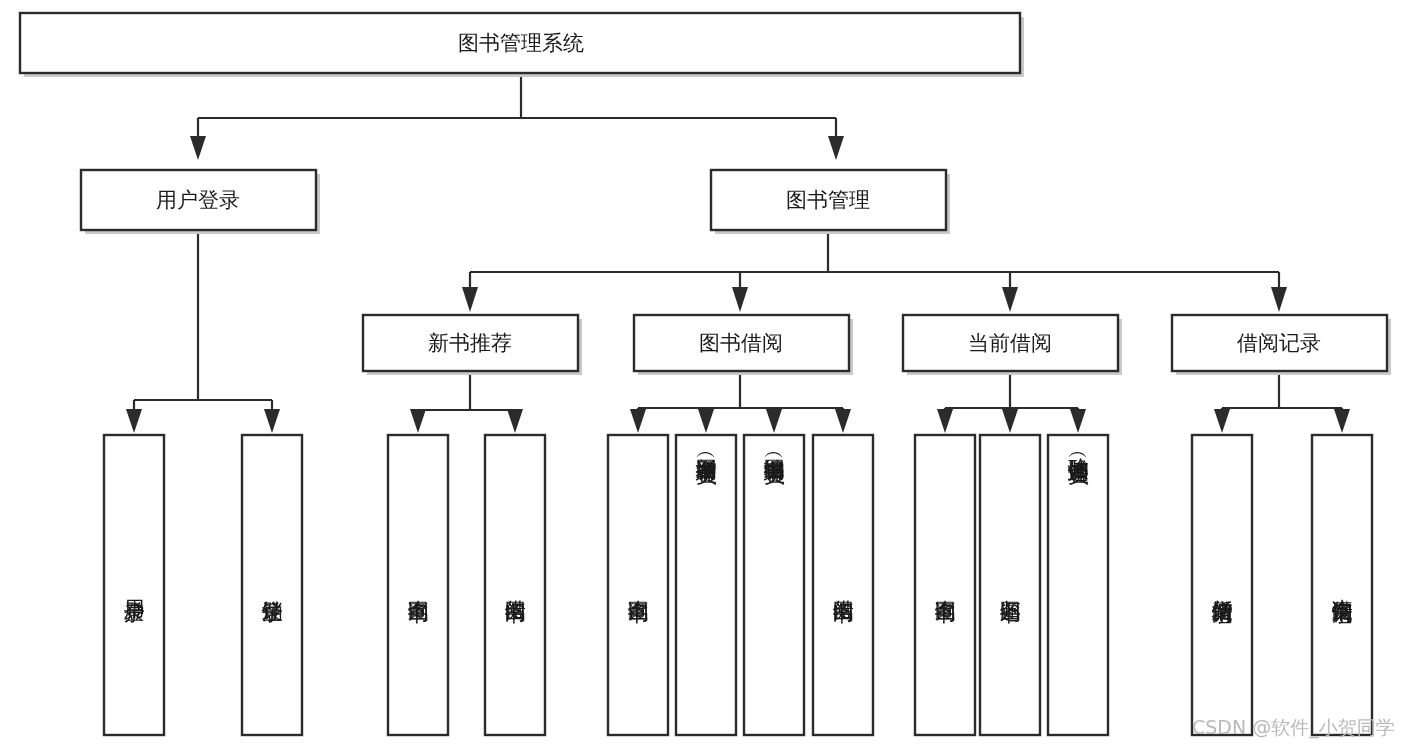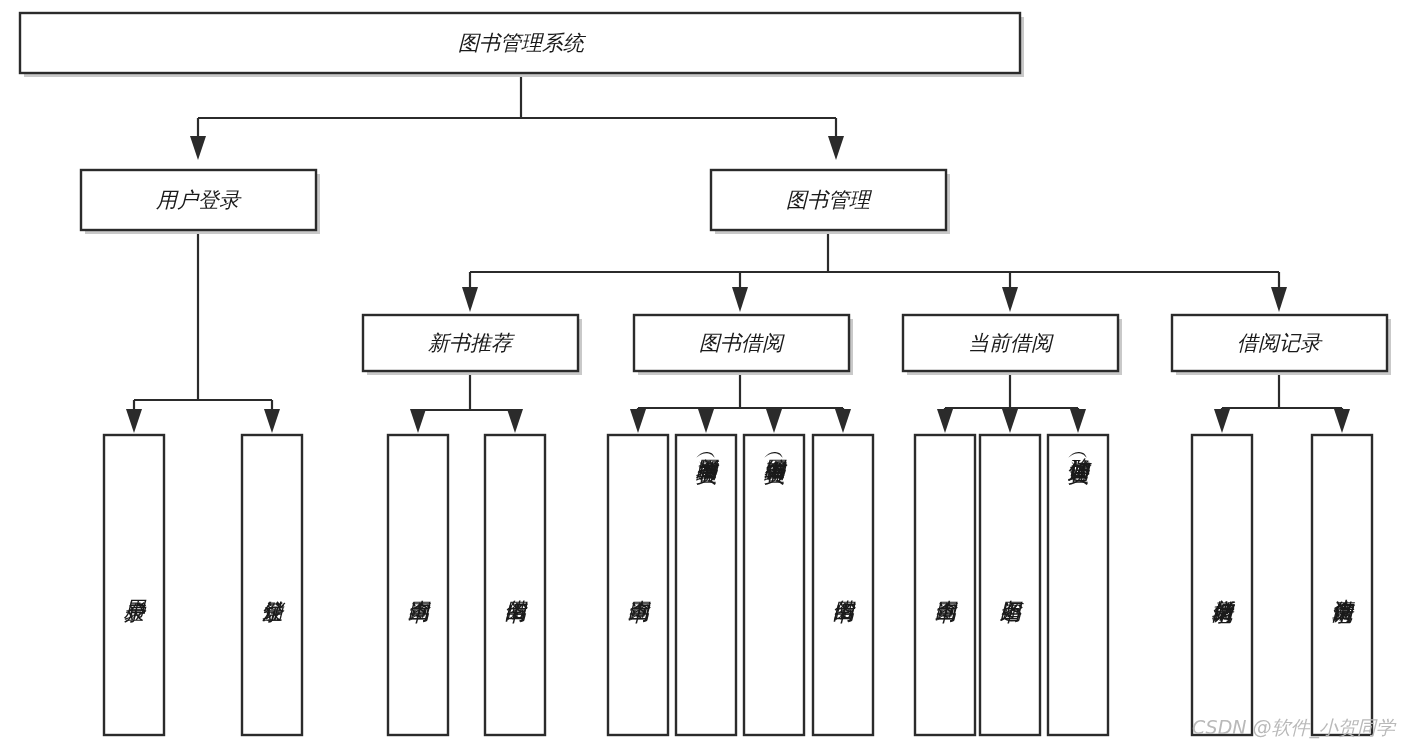--- a/index.html
+++ b/index.html
@@ -9,21 +9,20 @@
   }
   body {
     font-family: "DejaVu Sans", "Liberation Sans", sans-serif;
   }
   #diagram-root {
     position: relative;
     width: 1405px;
     height: 747px;
     background: #ffffff;
     overflow: hidden;
-    font-style: italic;
   }
   svg.diagram-canvas {
     position: absolute;
     top: 0;
     left: 0;
     width: 1405px;
     height: 747px;
   }
   .node-box {
     fill: #ffffff;

